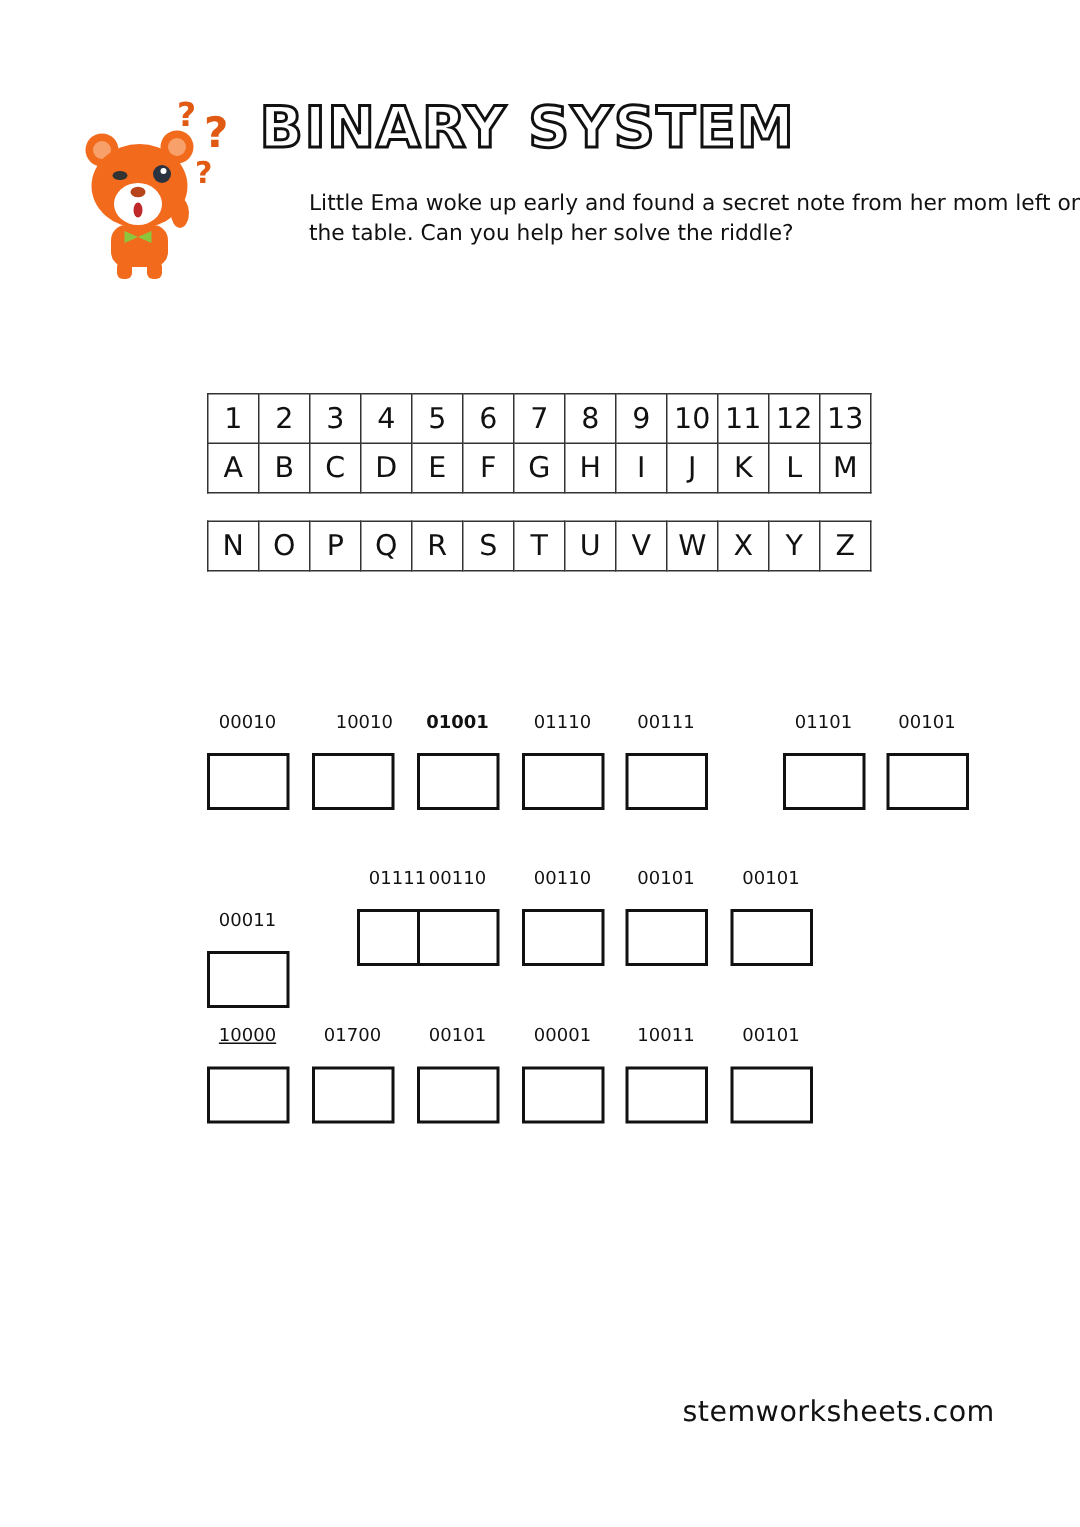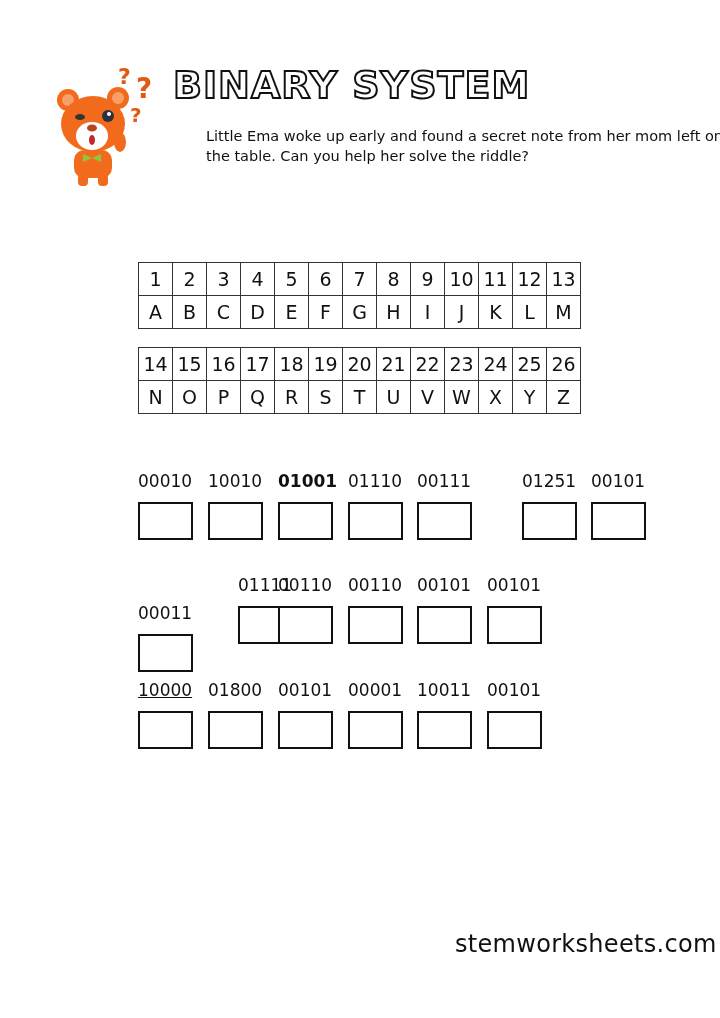--- a/index.html
+++ b/index.html
@@ -6,23 +6,23 @@
   body { width: 720px; height: 1018px; background: #ffffff; position: relative; overflow: hidden; font-family: "DejaVu Sans", sans-serif; color: #111; }
   .bear { position: absolute; left: 50px; top: 62px; width: 115px; height: 128px; }
   .title { position: absolute; left: 173px; top: 66px; font-family: "DejaVu Sans", sans-serif; font-weight: bold; font-size: 38px; letter-spacing: 1px; color: #fff; -webkit-text-stroke: 2px #111; line-height: 1; }
   .intro { position: absolute; left: 158px; top: 126px; width: 520px; font-size: 14.5px; line-height: 20px; color: #111; margin-left: 48px; }
   .key { position: absolute; left: 138px; border-collapse: collapse; }
   .key td { width: 33px; height: 32px; border: 1.5px solid #333; text-align: center; vertical-align: middle; font-size: 19px; padding: 0; color: #111; }
   .key1 { top: 262px; }
   .key2 { top: 347px; }
   .code-row { position: absolute; left: 0; width: 720px; }
   .code { position: absolute; width: 54px; text-align: center; }
-  .code-label { font-size: 17px; height: 18px; line-height: 18px; margin-bottom: 12px; color: #111; }
+  .code-label { font-size: 12px; height: 18px; line-height: 18px; margin-bottom: 12px; color: #111; }
   .answer-box { width: 51px; height: 34px; border: 2px solid #111; box-sizing: content-box; background: #fff; cursor: text; }
-  .footer { position: absolute; left: 455px; top: 930px; font-size: 24px; color: #111; letter-spacing: 0.3px; }
+  .footer { position: absolute; left: 455px; top: 930px; font-size: 19px; color: #111; letter-spacing: 0.3px; }
 </style>
 </head>
 <body>
 
 <svg class="bear" viewBox="0 0 115 128">
   <text x="68" y="22" font-size="22" font-weight="bold" fill="#E05A14" font-family="DejaVu Sans, sans-serif">?</text>
   <text x="86" y="36" font-size="28" font-weight="bold" fill="#E05A14" font-family="DejaVu Sans, sans-serif">?</text>
   <text x="80" y="60" font-size="20" font-weight="bold" fill="#E05A14" font-family="DejaVu Sans, sans-serif">?</text>
   <circle cx="18" cy="38" r="11" fill="#F26B1D"></circle>
     <circle cx="18" cy="38" r="6" fill="#F7A06A"></circle>
@@ -76,35 +76,20 @@
     <td>J</td>
     <td>K</td>
     <td>L</td>
     <td>M</td>
   </tr>
 </tbody>
   </table>
 
 <table class="key key2">
   <tbody>
-      <tr>
-    <td>14</td>
-    <td>15</td>
-    <td>16</td>
-    <td>17</td>
-    <td>18</td>
-    <td>19</td>
-    <td>20</td>
-    <td>21</td>
-    <td>22</td>
-    <td>23</td>
-    <td>24</td>
-    <td>25</td>
-    <td>26</td>
-  </tr>
   <tr>
     <td>N</td>
     <td>O</td>
     <td>P</td>
     <td>Q</td>
     <td>R</td>
     <td>S</td>
     <td>T</td>
     <td>U</td>
     <td>V</td>
@@ -131,21 +116,21 @@
     </div>
   <div class="code" style="left:348px;">
       <div class="code-label">01110</div>
       <div class="answer-box"></div>
     </div>
   <div class="code" style="left:417px;">
       <div class="code-label">00111</div>
       <div class="answer-box"></div>
     </div>
   <div class="code" style="left:522px;">
-      <div class="code-label">01251</div>
+      <div class="code-label">01101</div>
       <div class="answer-box"></div>
     </div>
   <div class="code" style="left:591px;">
       <div class="code-label">00101</div>
       <div class="answer-box"></div>
     </div>
 </div>
 
 <div class="code-row" style="top:576px;">
   <div class="code" style="left:138px;margin-top:28px;">
@@ -173,21 +158,21 @@
       <div class="answer-box"></div>
     </div>
 </div>
 
 <div class="code-row" style="top:681px;">
   <div class="code" style="left:138px;text-decoration:underline;">
       <div class="code-label">10000</div>
       <div class="answer-box"></div>
     </div>
   <div class="code" style="left:208px;">
-      <div class="code-label">01800</div>
+      <div class="code-label">01700</div>
       <div class="answer-box"></div>
     </div>
   <div class="code" style="left:278px;">
       <div class="code-label">00101</div>
       <div class="answer-box"></div>
     </div>
   <div class="code" style="left:348px;">
       <div class="code-label">00001</div>
       <div class="answer-box"></div>
     </div>

